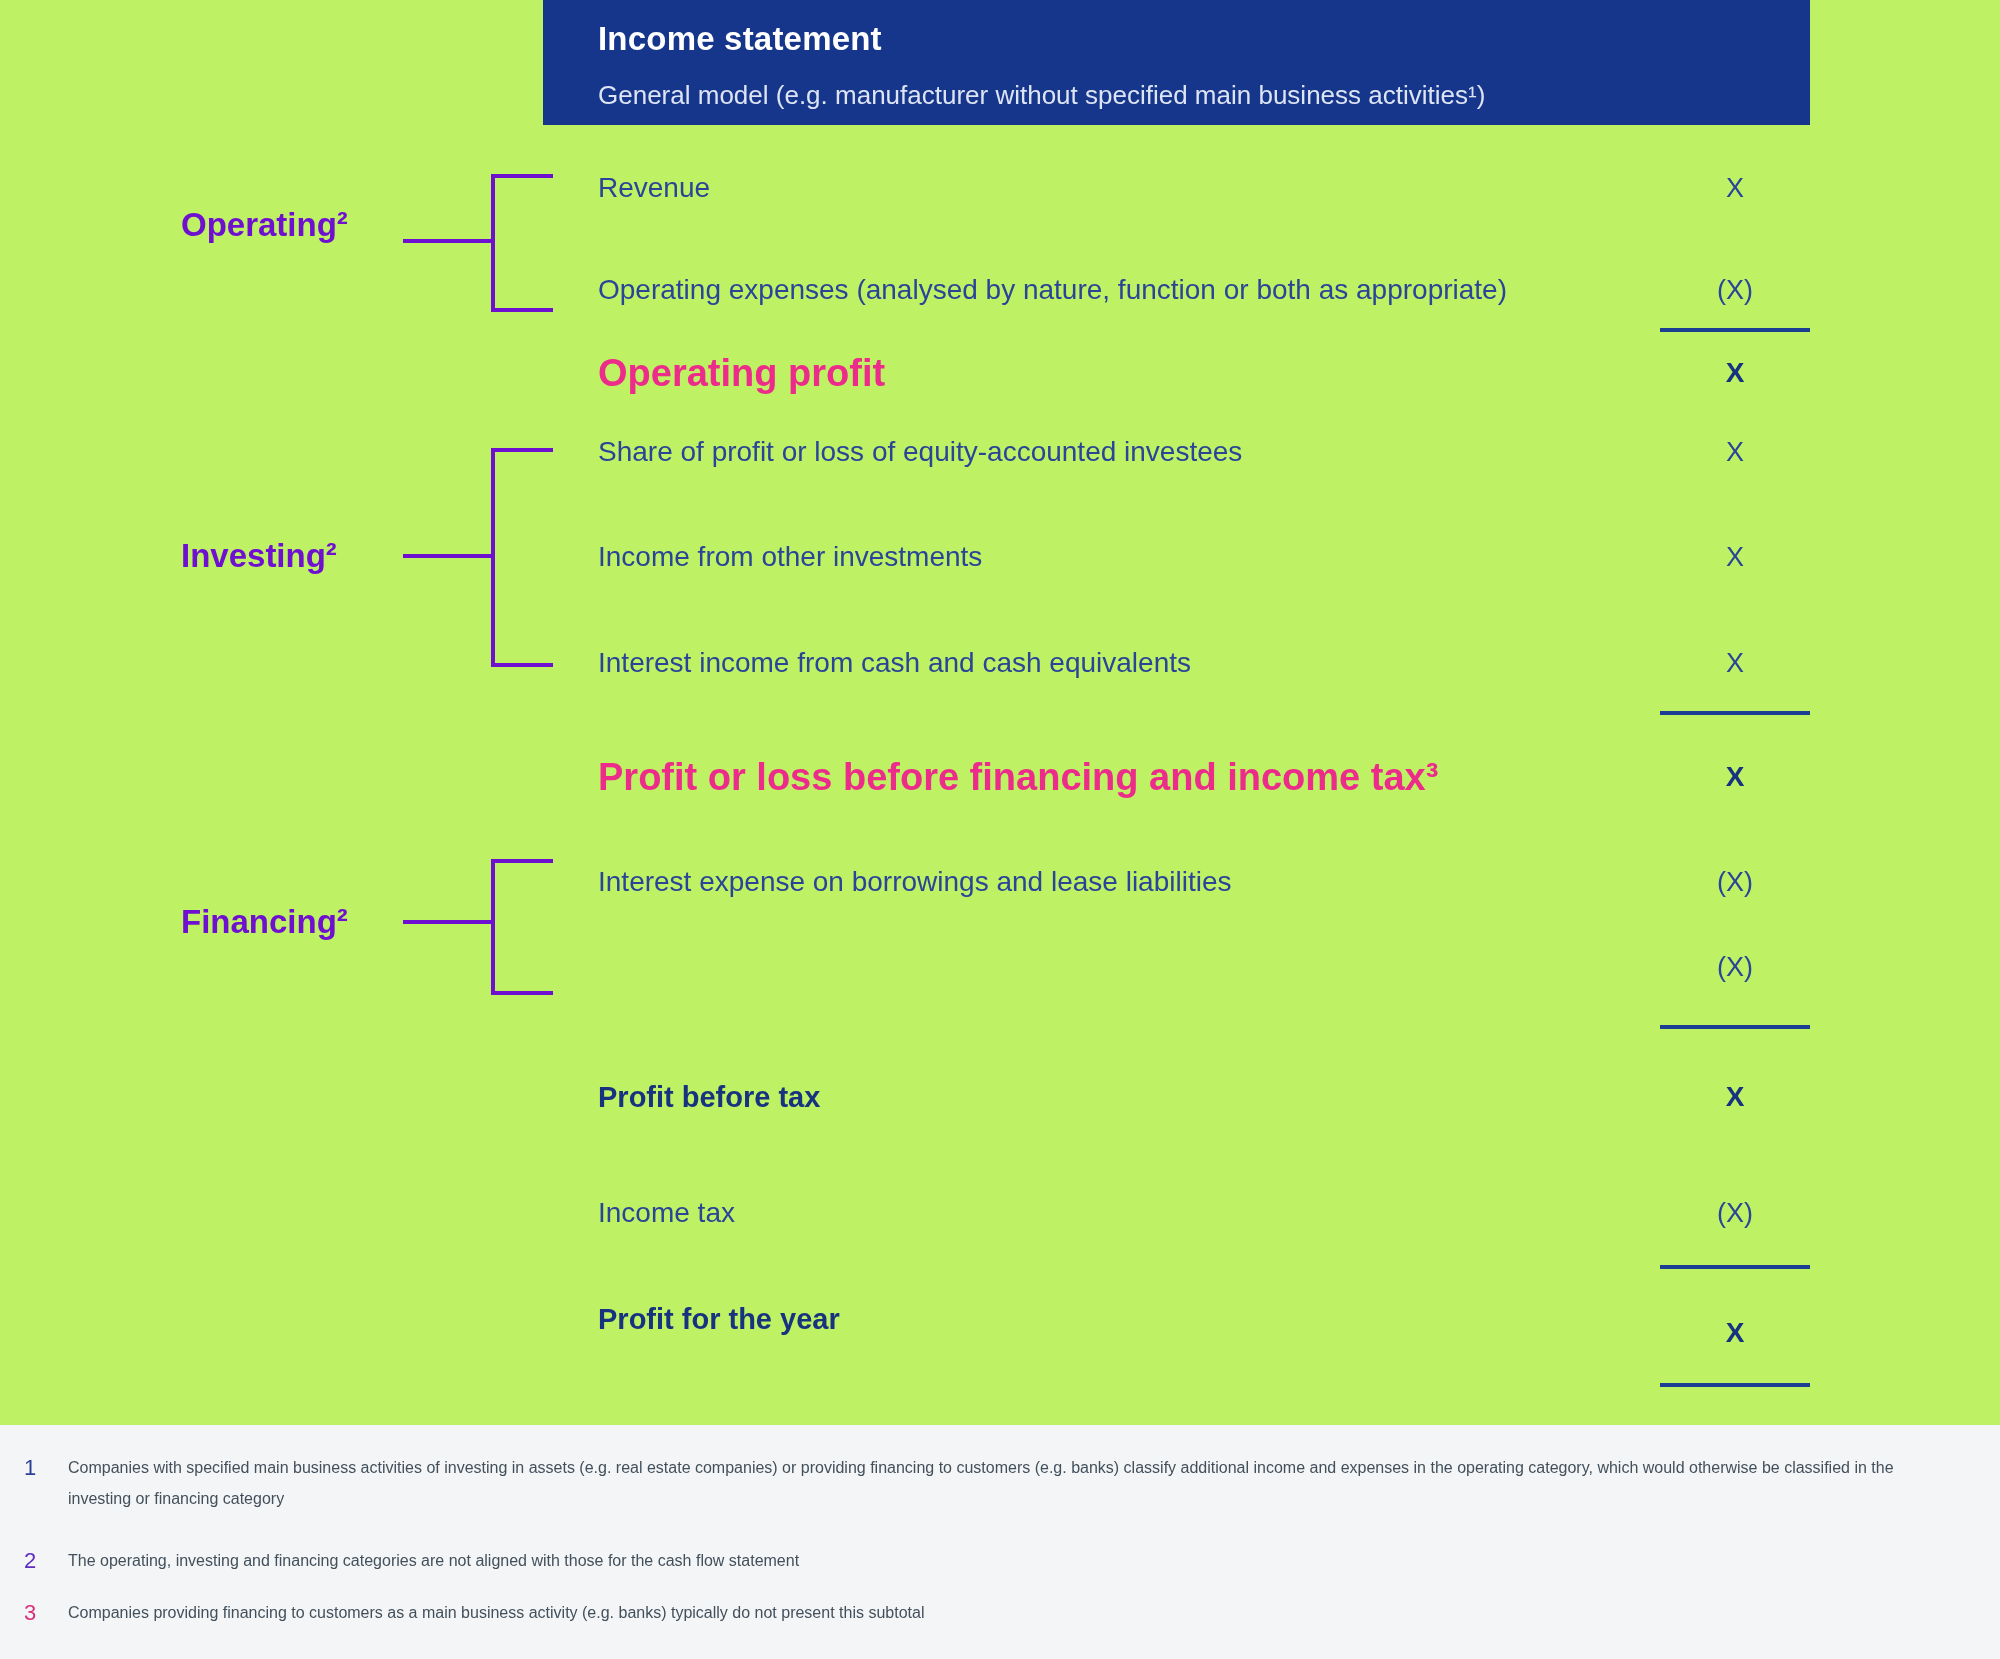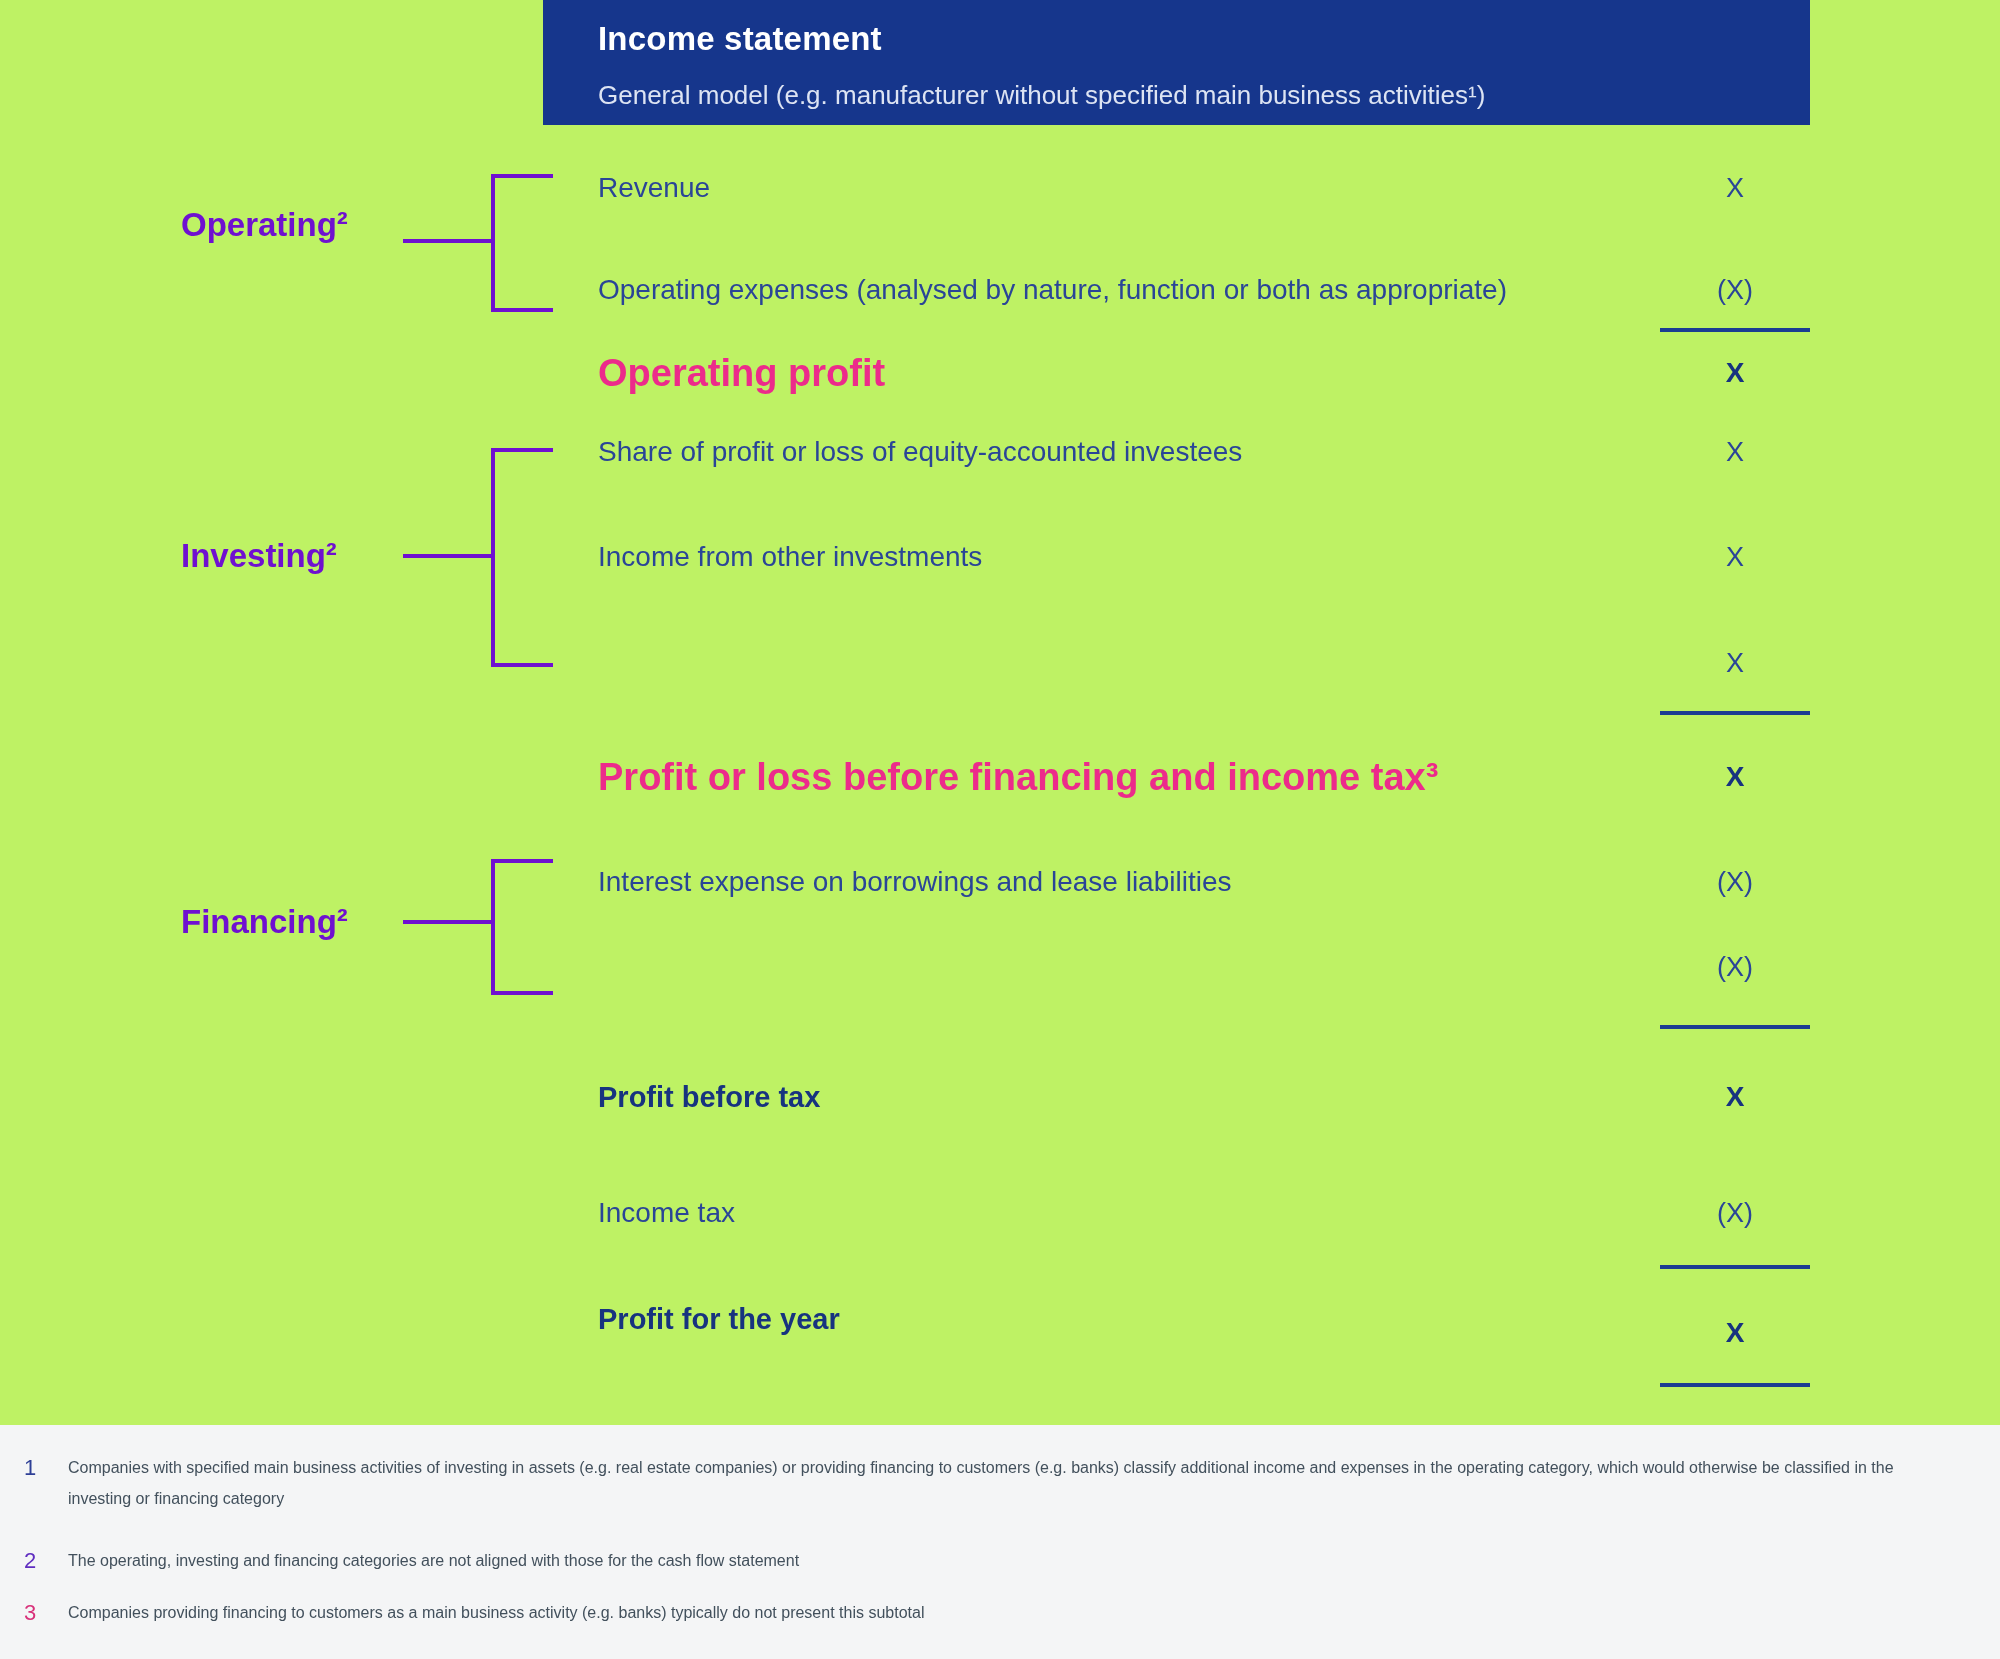--- a/index.html
+++ b/index.html
@@ -134,20 +134,21 @@
     <span class="lbl">Share of profit or loss of equity-accounted investees</span>
     <span class="val">X</span>
   </div>
 
   <div class="row" style="top:536px">
     <span class="lbl">Income from other investments</span>
     <span class="val">X</span>
   </div>
 
   <div class="row" style="top:642px">
+    <span class="lbl">Interest income from cash and cash equivalents</span>
     <span class="val">X</span>
   </div>
 
   <div class="rule" style="top:711px"></div>
 
   <div class="row pink" style="top:756px">
     <span class="lbl">Profit or loss before financing and income tax³</span>
     <span class="val">X</span>
   </div>
 

